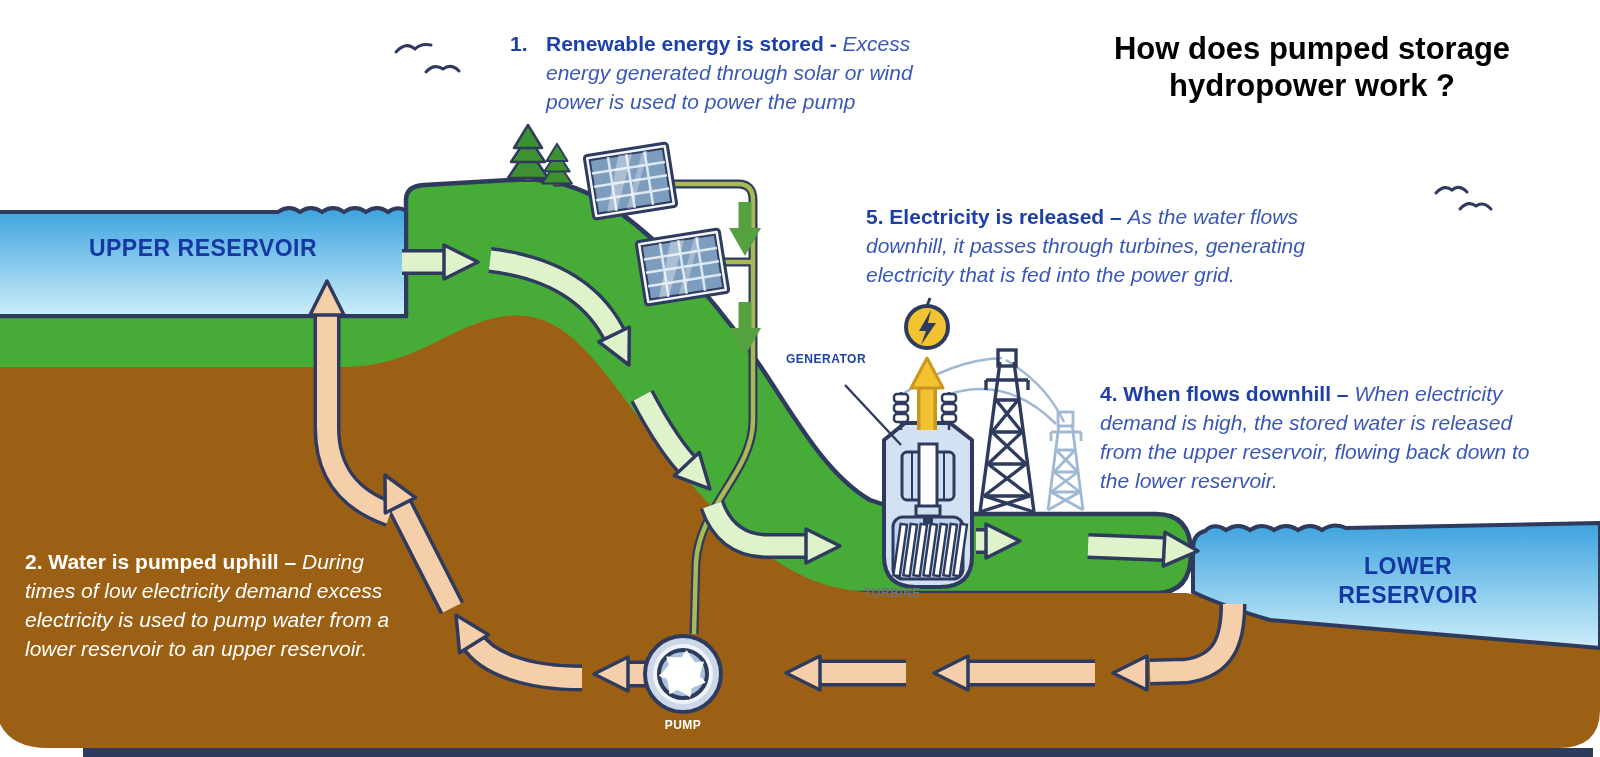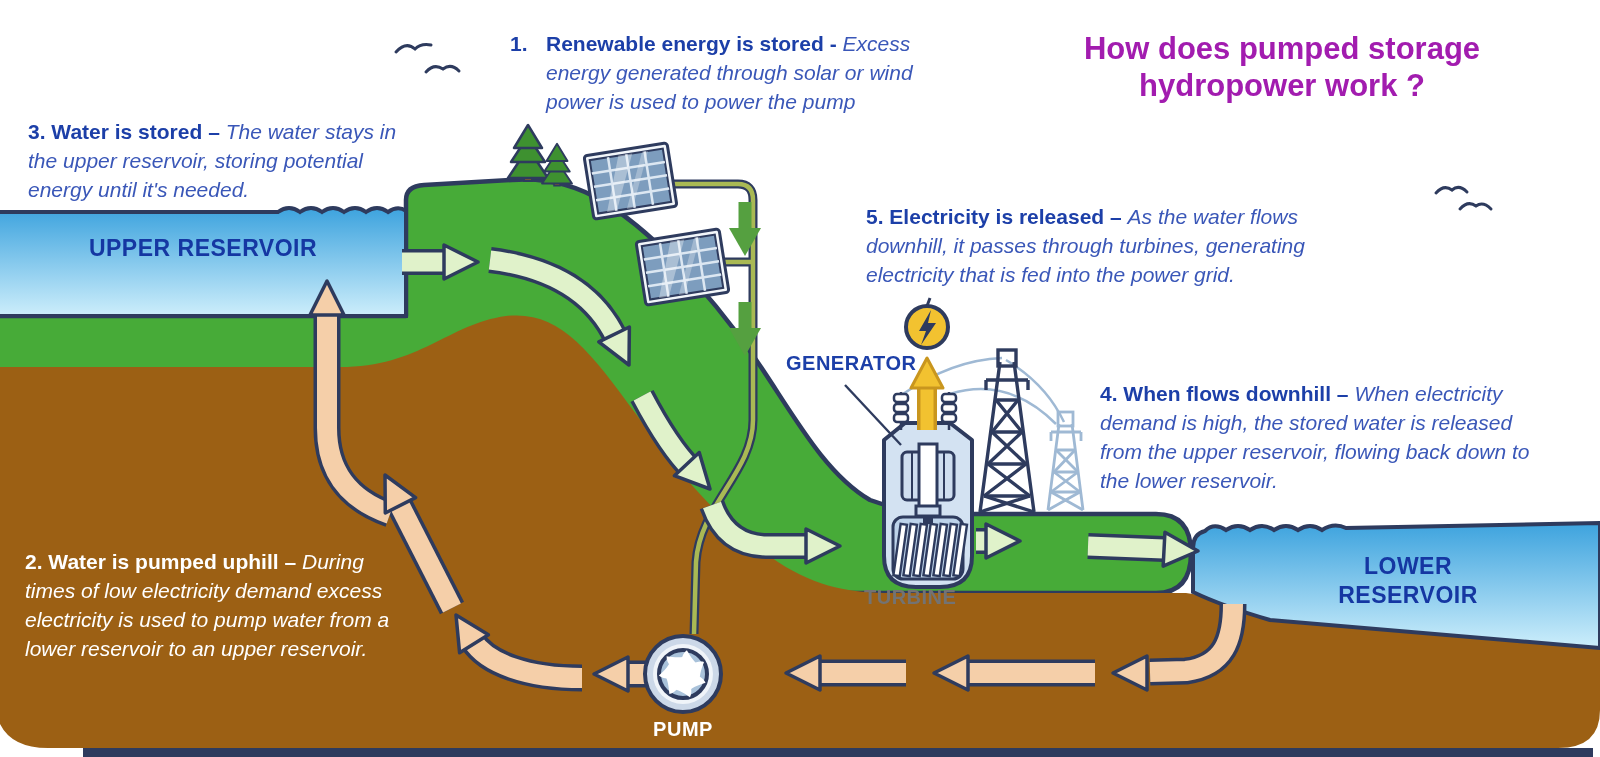--- a/index.html
+++ b/index.html
@@ -11,27 +11,27 @@
   .it{font-style:italic;color:#3a57b8;}
   .step{font-size:21px;line-height:1.38;}
   .s1{left:510px;top:30px;width:440px;display:flex;}
   .s1 .num{font-weight:bold;color:#1c3fa8;width:36px;flex:0 0 36px;}
   .s1 .txt{width:404px;}
   .s3{left:28px;top:118px;width:380px;}
   .s5{left:866px;top:203px;width:482px;}
   .s4{left:1100px;top:380px;width:445px;}
   .s2{left:25px;top:548px;width:385px;}
   .s2 .hd,.s2 .it{color:#ffffff;}
-  .title{left:1032px;top:30px;width:500px;text-align:center;
-         font-size:31px;line-height:1.2;font-weight:bold;color:#a21caf;}
+  .title{left:1062px;top:30px;width:500px;text-align:center;
+         font-size:31px;line-height:1.2;font-weight:bold;color:#000000;}
   .reslabel{font-size:23px;line-height:1.25;font-weight:bold;color:#1537a2;
             text-align:center;letter-spacing:.5px;}
   .upper{left:88px;top:234px;width:230px;}
   .lower{left:1293px;top:552px;width:230px;}
-  .eqlabel{font-size:20px;font-weight:bold;letter-spacing:.5px;}
+  .eqlabel{font-size:12px;font-weight:bold;letter-spacing:.5px;}
   .genlab{left:786px;top:352px;color:#1c3fa8;}
   .turblab{left:864px;top:586px;color:#737373;}
   .pumplab{left:633px;top:708px;color:#ffffff;width:100px;text-align:center;margin-top:10px;}
 </style>
 </head>
 <body>
 
 <div class="scene">
 
 <svg width="1600" height="757" viewBox="0 0 1600 757">
@@ -266,25 +266,20 @@
 
 <div class="txtblock title">How does pumped storage hydropower work ?</div>
 
 <div class="txtblock step s1">
   <span class="num">1.</span>
   <div class="txt"><span class="hd">Renewable energy is stored</span>
     <span class="hd">-</span>
     <span class="it">Excess energy generated through solar or wind power is used to power the pump</span></div>
 </div>
 
-<div class="txtblock step s3">
-  <span class="hd"><span>3.</span> <span>Water is stored</span></span>
-  <span class="hd">–</span>
-  <span class="it">The water stays in the upper reservoir, storing potential energy until it's needed.</span>
-</div>
 
 <div class="txtblock step s5">
   <span class="hd"><span>5.</span> <span>Electricity is released</span></span>
   <span class="hd">–</span>
   <span class="it">As the water flows downhill, it passes through turbines, generating electricity that is fed into the power grid.</span>
 </div>
 
 <div class="txtblock step s4">
   <span class="hd"><span>4.</span> <span>When flows downhill</span></span>
   <span class="hd">–</span>

